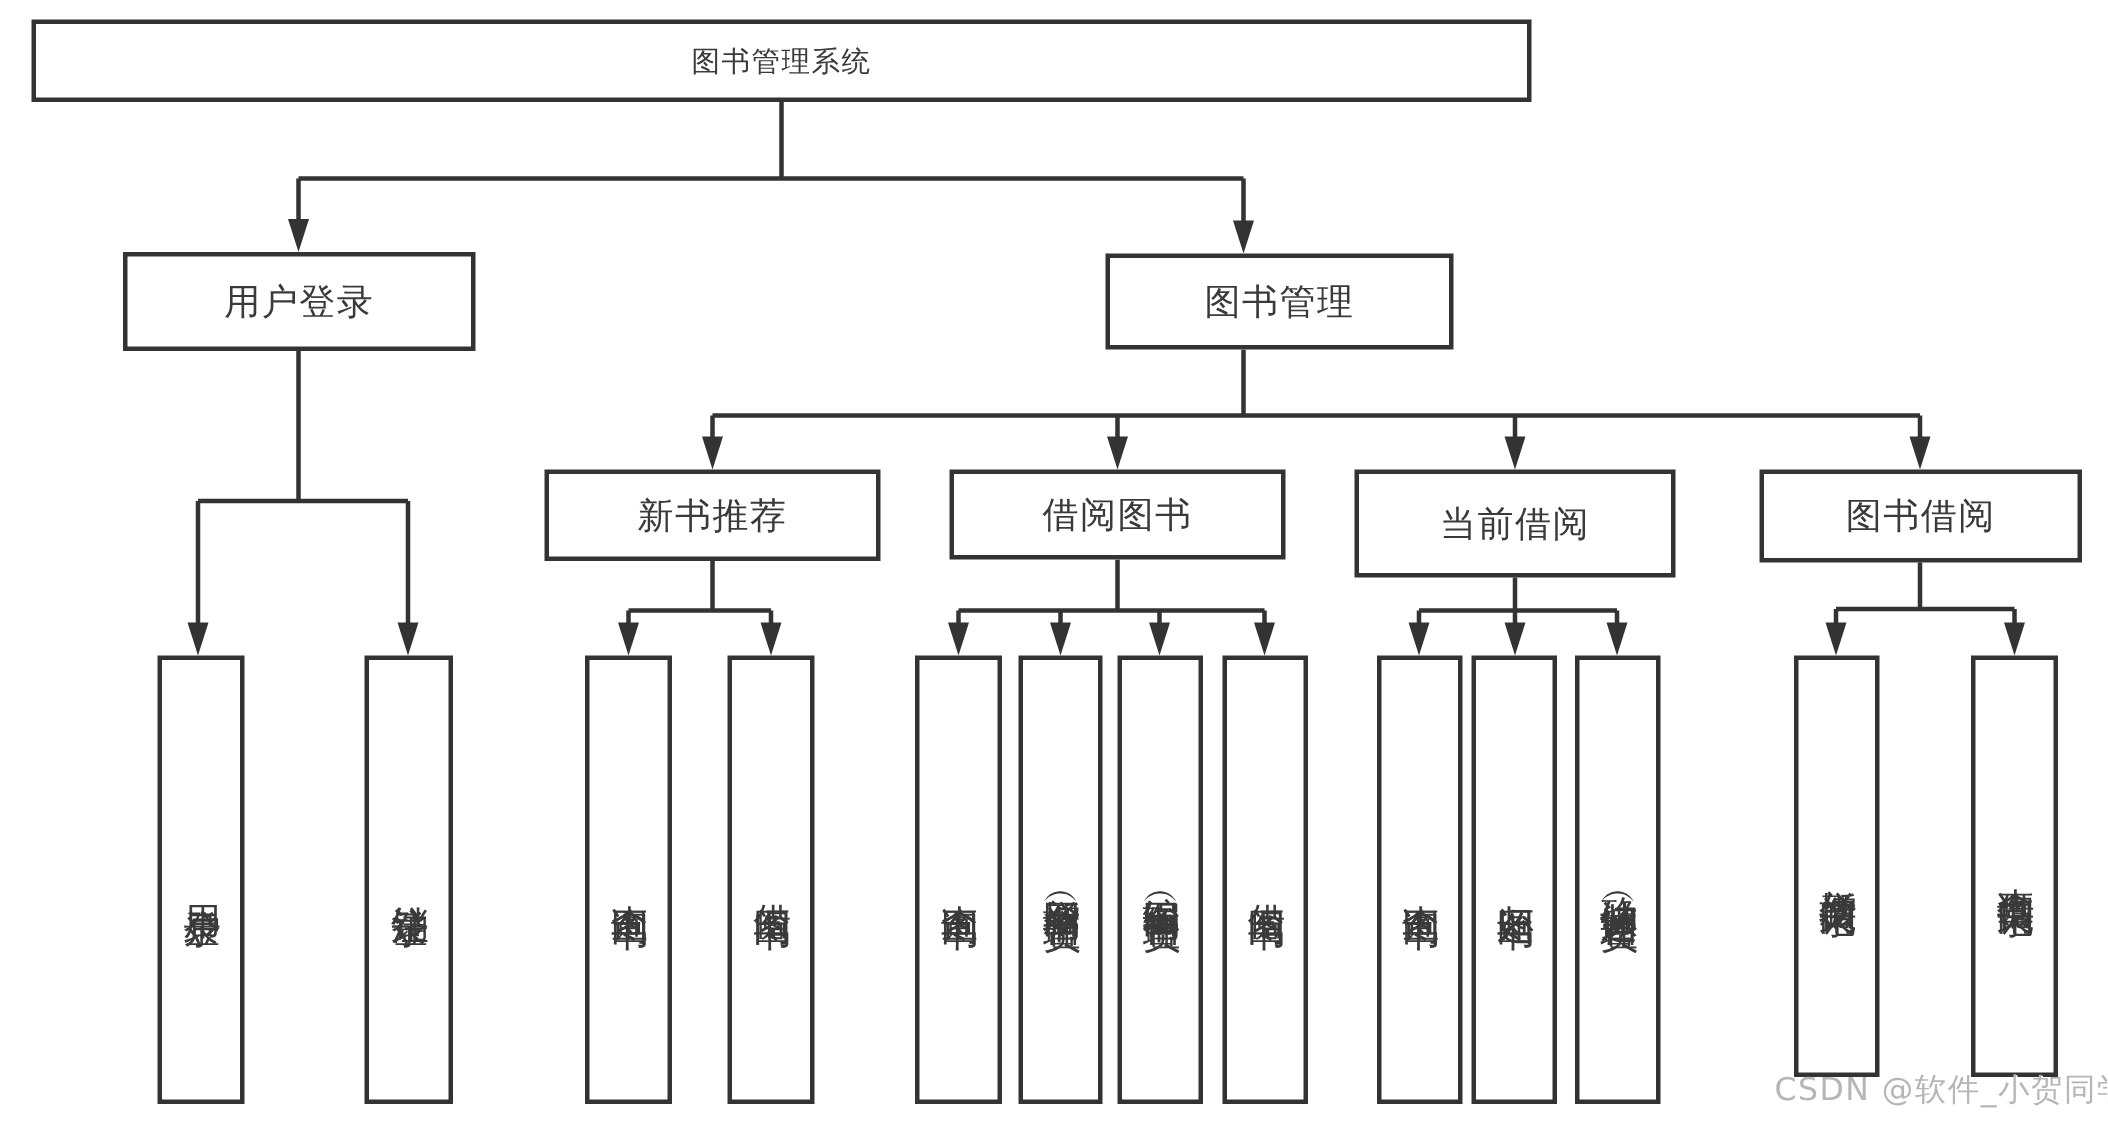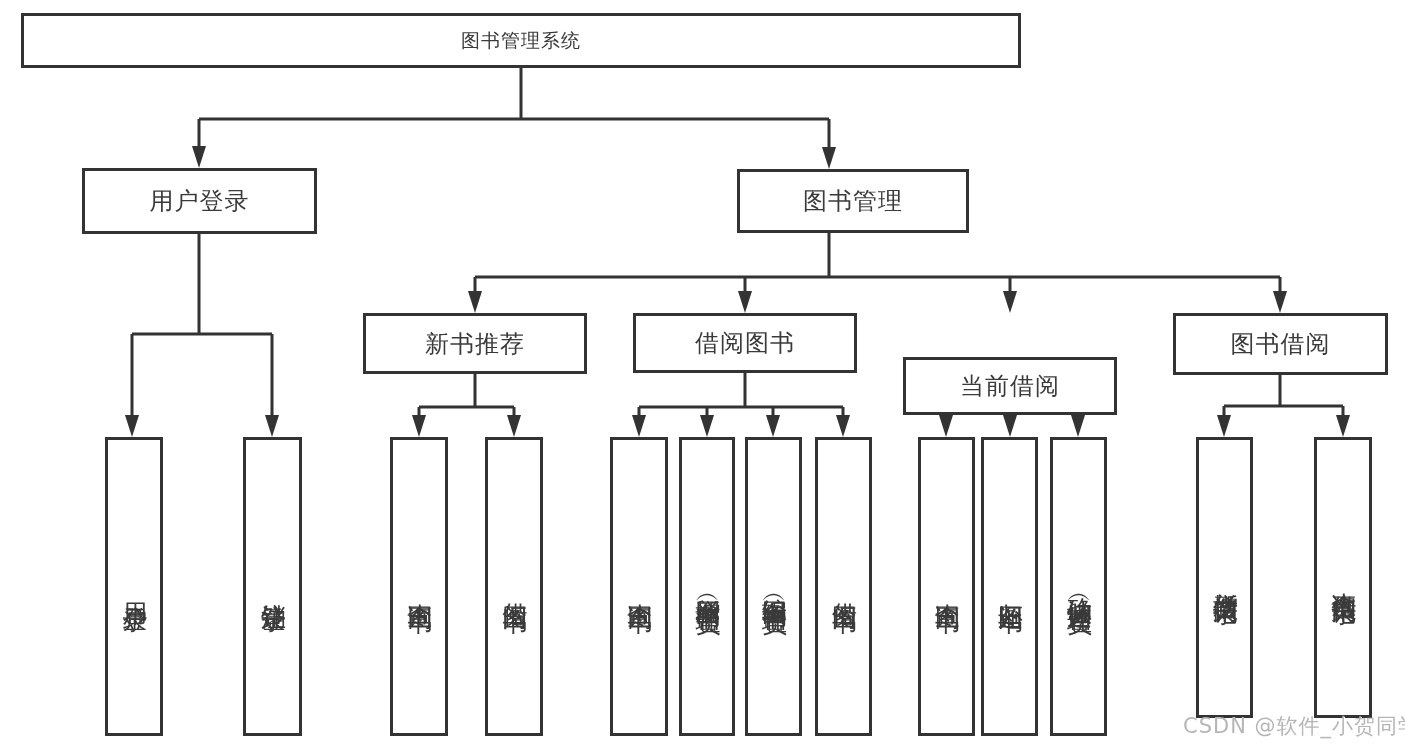--- a/index.html
+++ b/index.html
@@ -88,21 +88,21 @@
     </g>
   </svg>
 
   <div class="node root-node" style="left:21px;top:13px;width:1000px;height:55px;">图书管理系统</div>
 
   <div class="node h-node" style="left:82px;top:168px;width:235px;height:66px;">用户登录</div>
   <div class="node h-node" style="left:737px;top:169px;width:232px;height:64px;">图书管理</div>
 
   <div class="node h-node" style="left:363px;top:313px;width:224px;height:61px;">新书推荐</div>
   <div class="node h-node" style="left:633px;top:313px;width:224px;height:60px;">借阅图书</div>
-  <div class="node h-node" style="left:903px;top:313px;width:214px;height:58px;margin-top:44px;">当前借阅</div>
+  <div class="node h-node" style="left:903px;top:313px;width:214px;height:72px;">当前借阅</div>
   <div class="node h-node" style="left:1173px;top:313px;width:215px;height:62px;">图书借阅</div>
 
   <div class="node leaf" style="left:105px;top:437px;width:58px;height:299px;">用户登录</div>
   <div class="node leaf" style="left:243px;top:437px;width:59px;height:299px;">注销登录</div>
 
   <div class="node leaf" style="left:390px;top:437px;width:58px;height:299px;">查询图书</div>
   <div class="node leaf" style="left:485px;top:437px;width:58px;height:299px;">借阅图书</div>
 
   <div class="node leaf" style="left:610px;top:437px;width:58px;height:299px;">查询图书</div>
   <div class="node leaf" style="left:679px;top:437px;width:56px;height:299px;">新增图书（管理员）</div>

